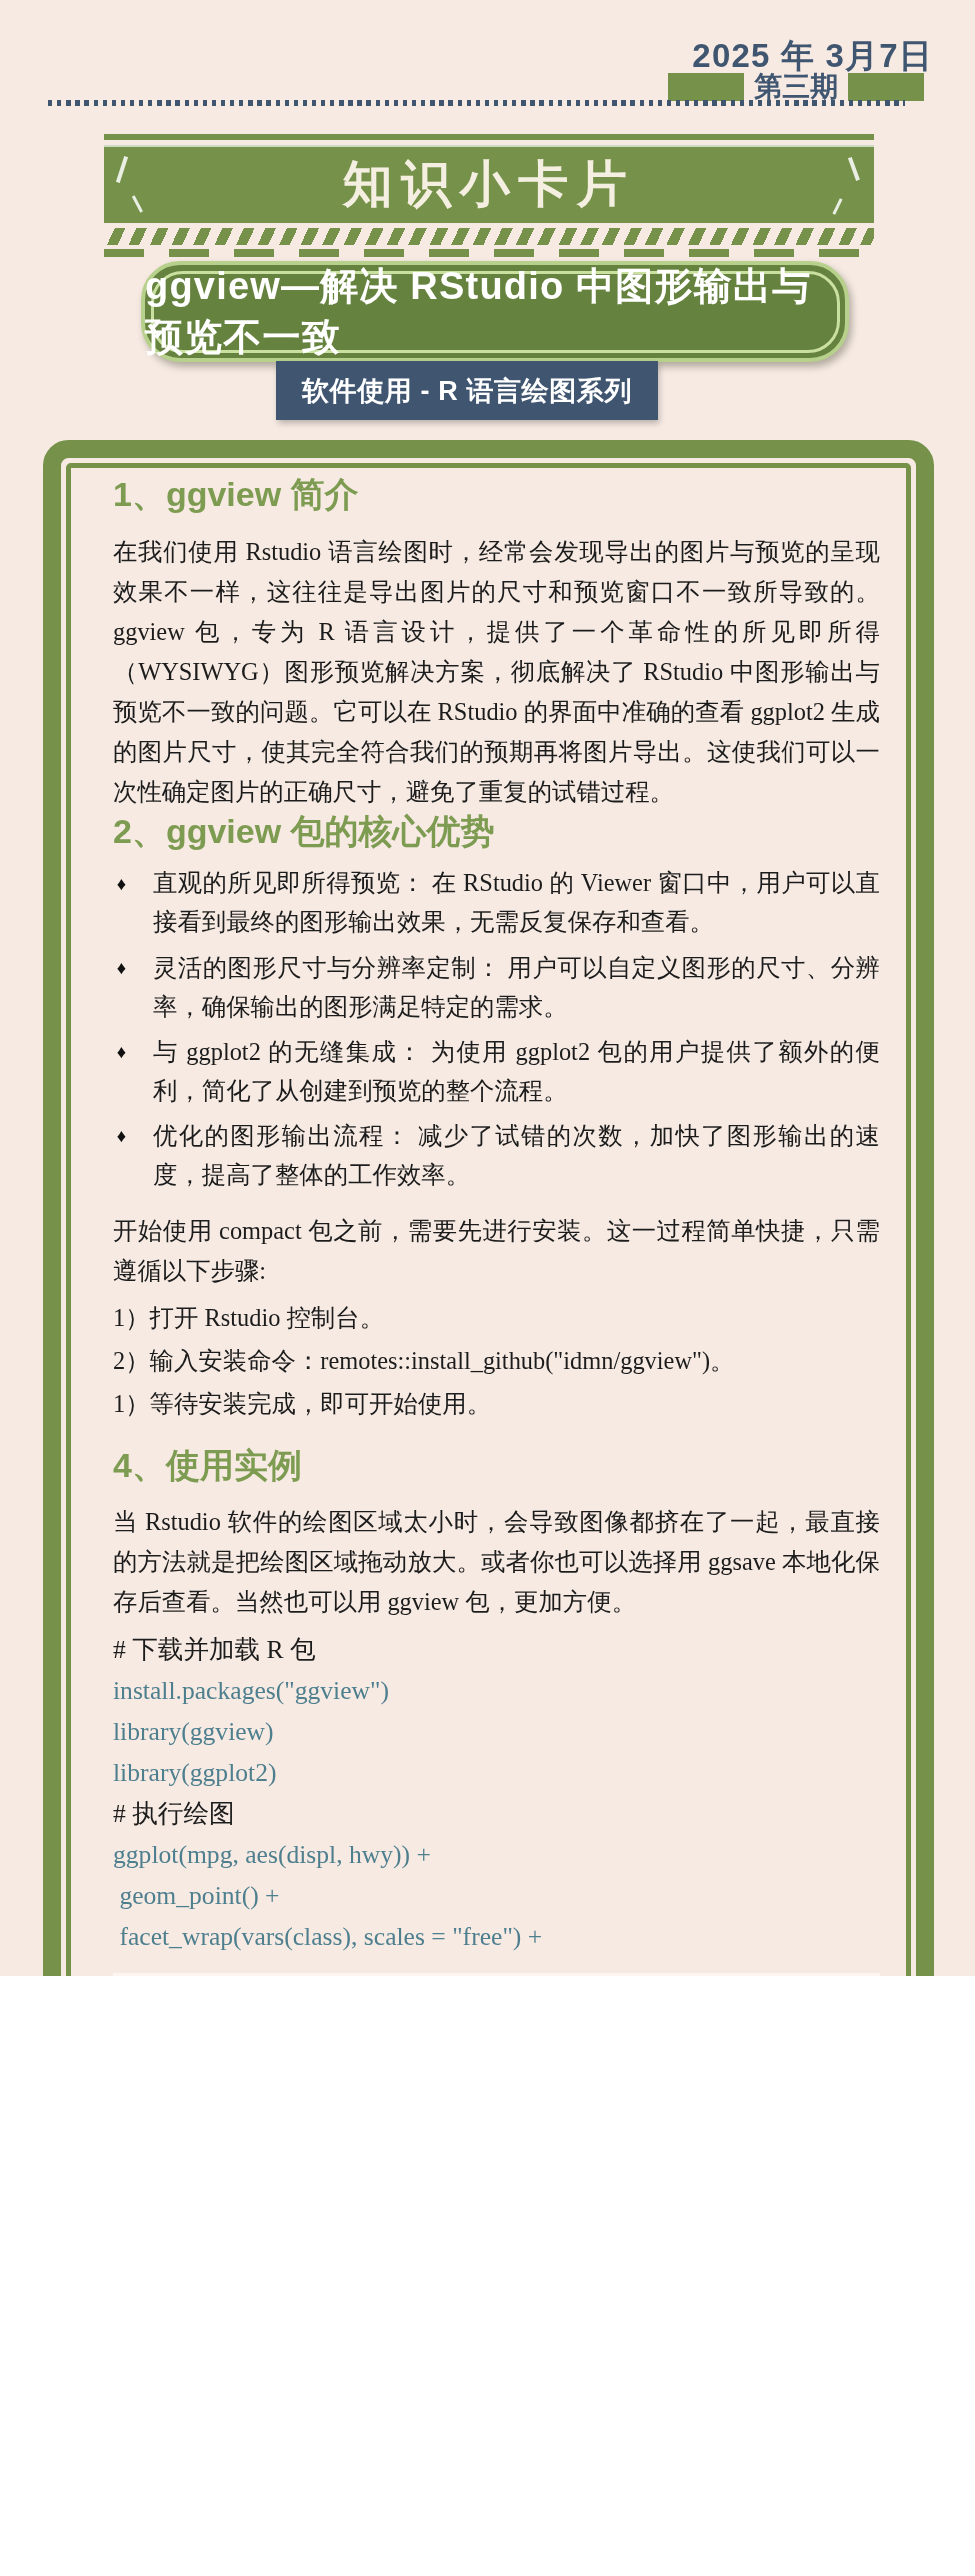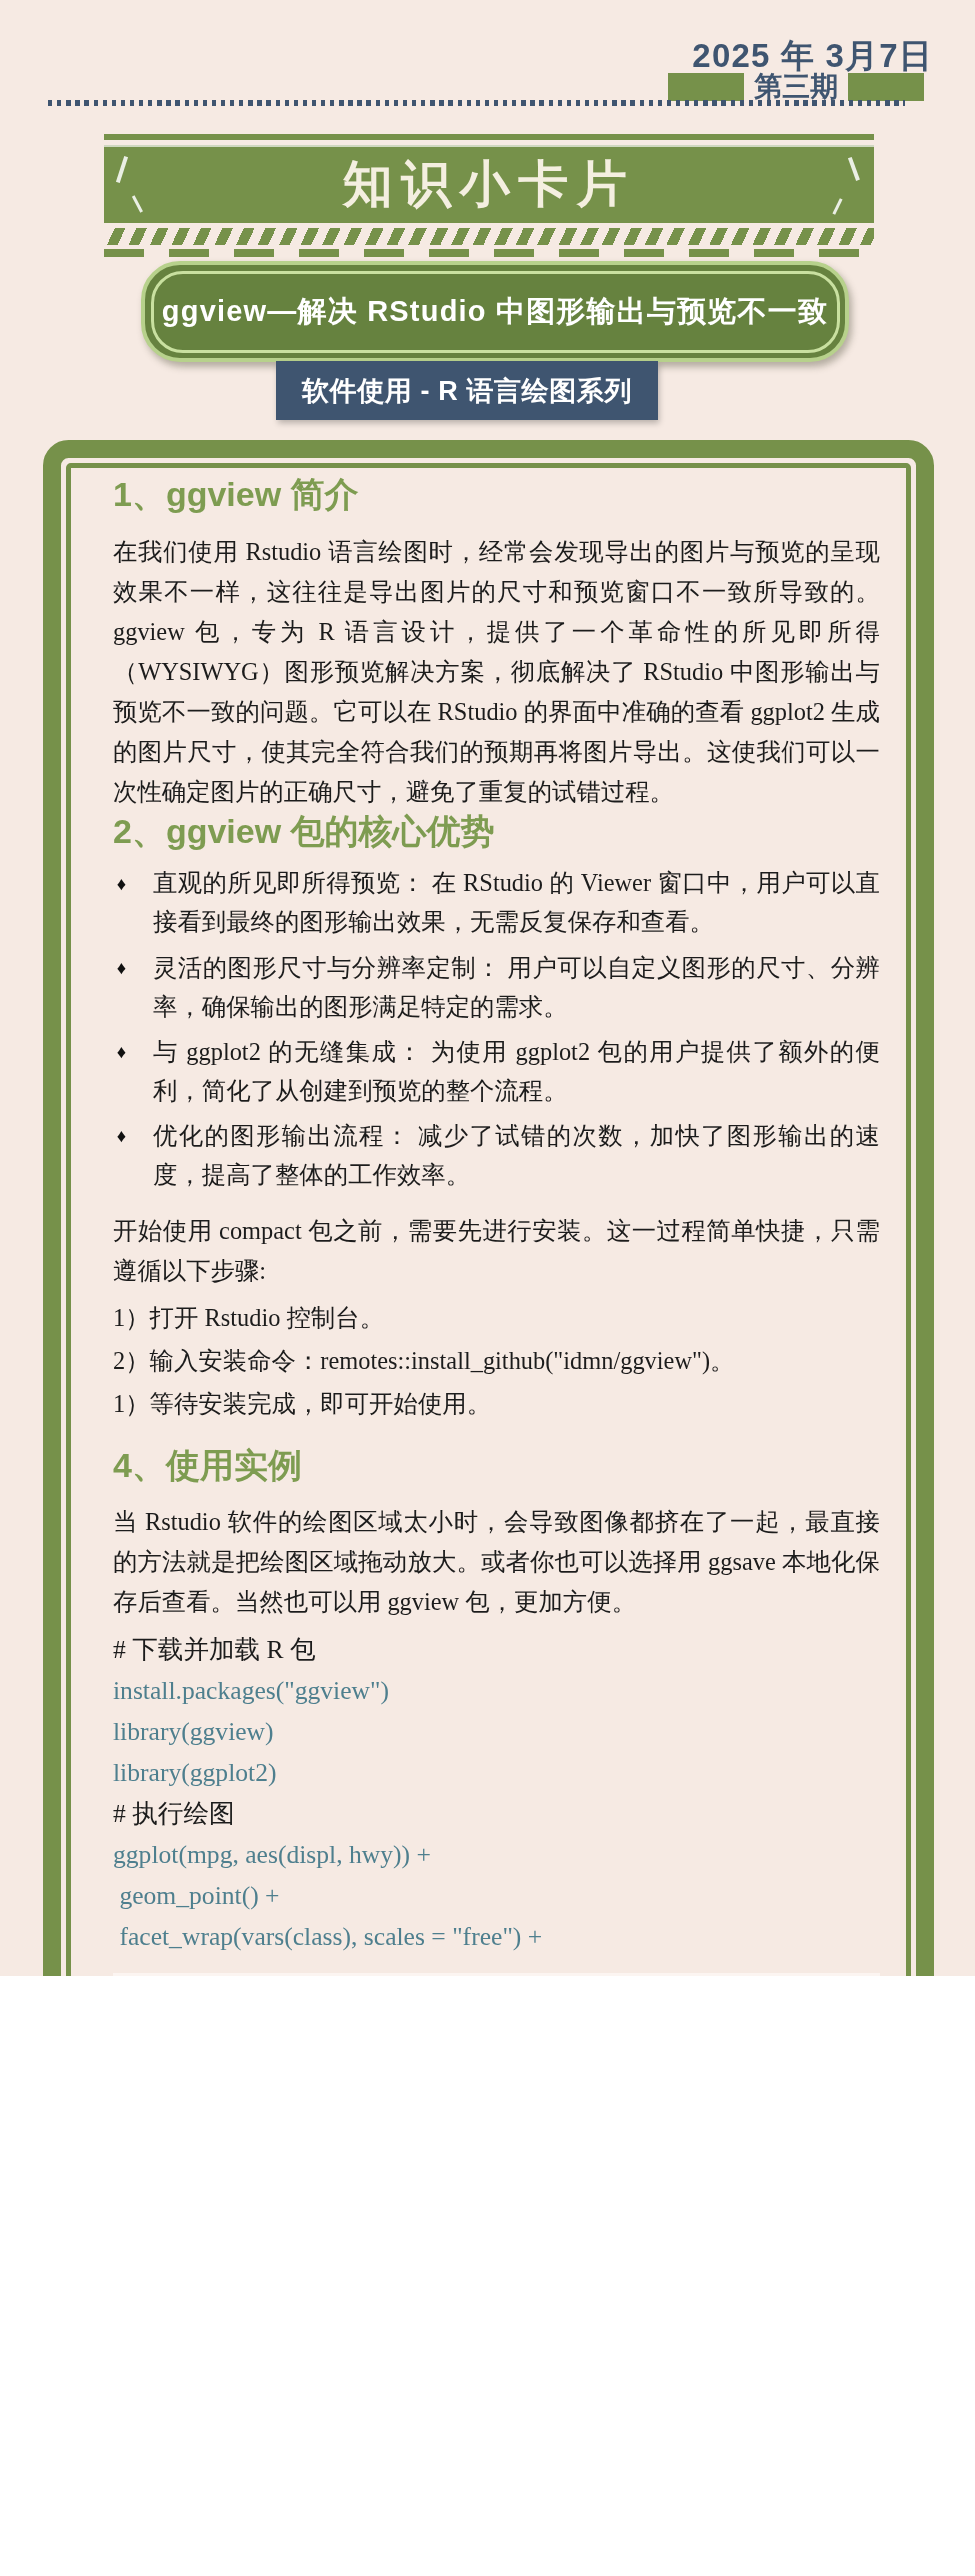--- a/index.html
+++ b/index.html
@@ -31,21 +31,21 @@
         background:repeating-linear-gradient(115deg,transparent 0 9.8px,#76914A 9.8px 19.5px);}
   .banner-dashes{position:absolute;top:249px;left:104px;width:770px;height:8px;
         background:repeating-linear-gradient(90deg,#76914A 0 40px,transparent 40px 65px);}
 
   
   .topic-badge{position:absolute;top:261px;left:141px;width:700px;height:93px;background:#66823F;
         border:4.3px solid #B7D18C;border-radius:39px;display:flex;align-items:center;justify-content:center;
         box-shadow:3px 4.9px 7.3px rgba(60,60,40,.35);}
   .topic-badge::after{content:"";position:absolute;inset:5.5px;border:3.7px solid #C9E0A0;border-radius:32px;}
   .topic-badge span{font-family:"Liberation Sans","DejaVu Sans",sans-serif;font-weight:bold;
-        font-size:29px;color:#FFFFFF;letter-spacing:1.2px;z-index:1;}
+        font-size:38px;color:#FFFFFF;letter-spacing:1.2px;z-index:1;}
   .series-badge{position:absolute;top:361px;left:276px;width:382px;height:59px;background:#3F5570;
         display:flex;align-items:center;justify-content:center;box-shadow:2.4px 3.7px 6.1px rgba(0,0,0,.25);}
   .series-badge span{font-family:"Liberation Sans","DejaVu Sans",sans-serif;font-weight:bold;
         font-size:27px;color:#fff;letter-spacing:0.6px;}
 
   
   .card{position:absolute;top:440px;left:43px;width:855px;min-height:2055px;
         border:18.3px solid #76914A;border-radius:25.6px;}
   .card-inner-line{position:absolute;inset:4.9px;border:5.5px solid #76914A;border-radius:4.9px;pointer-events:none;}
   .content{position:relative;margin:17px 35px 24.4px 52px;width:767px;}

